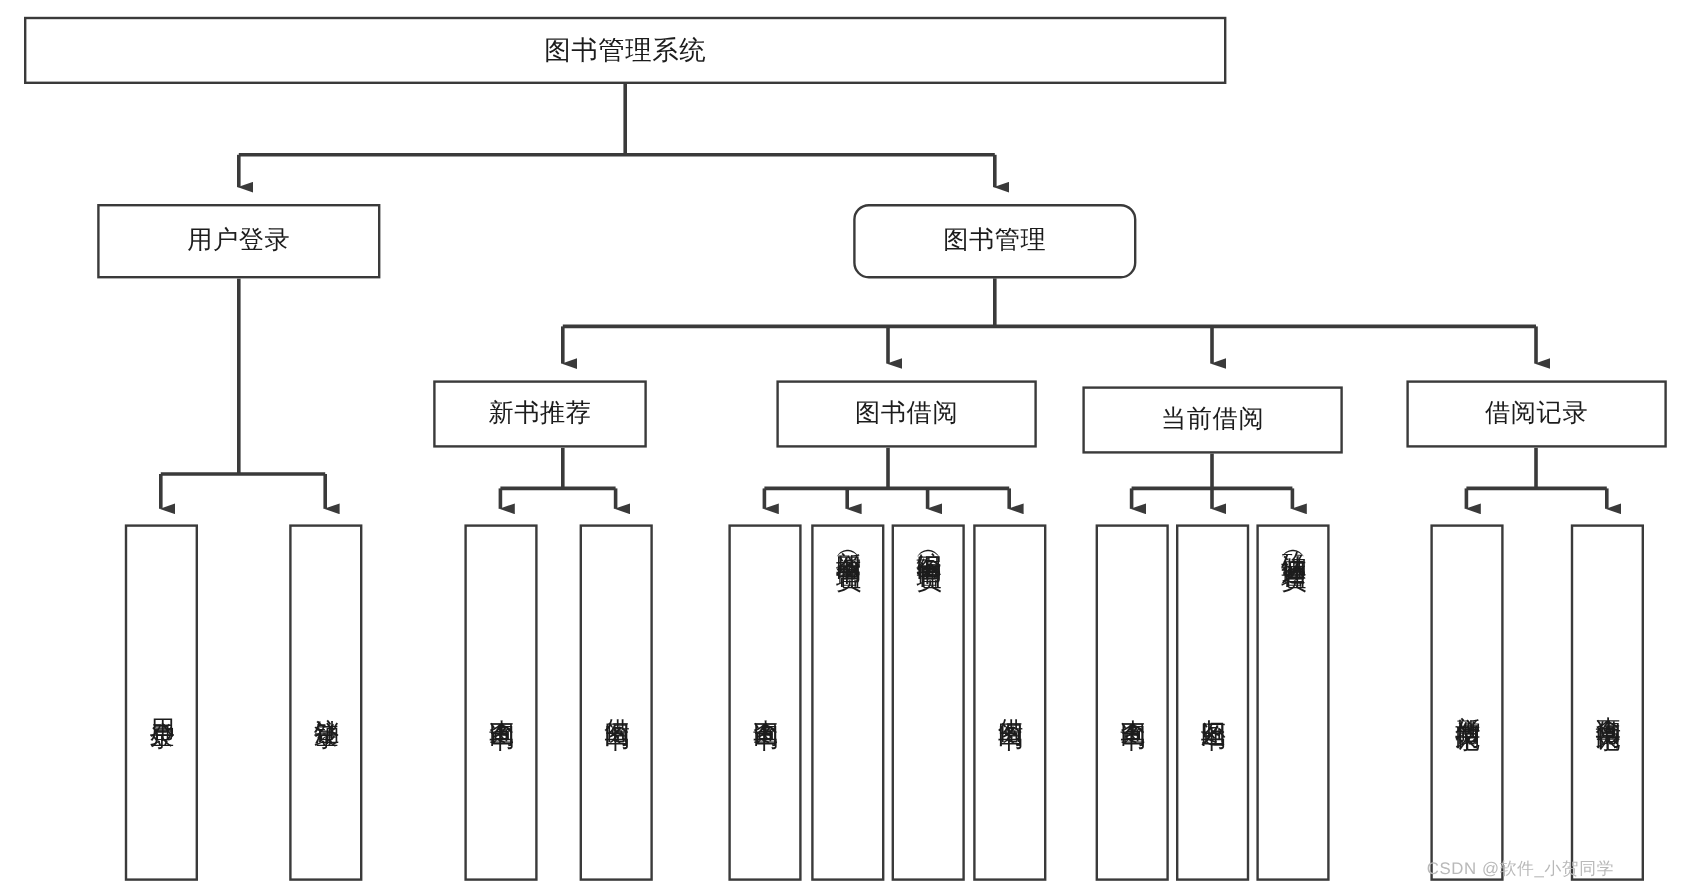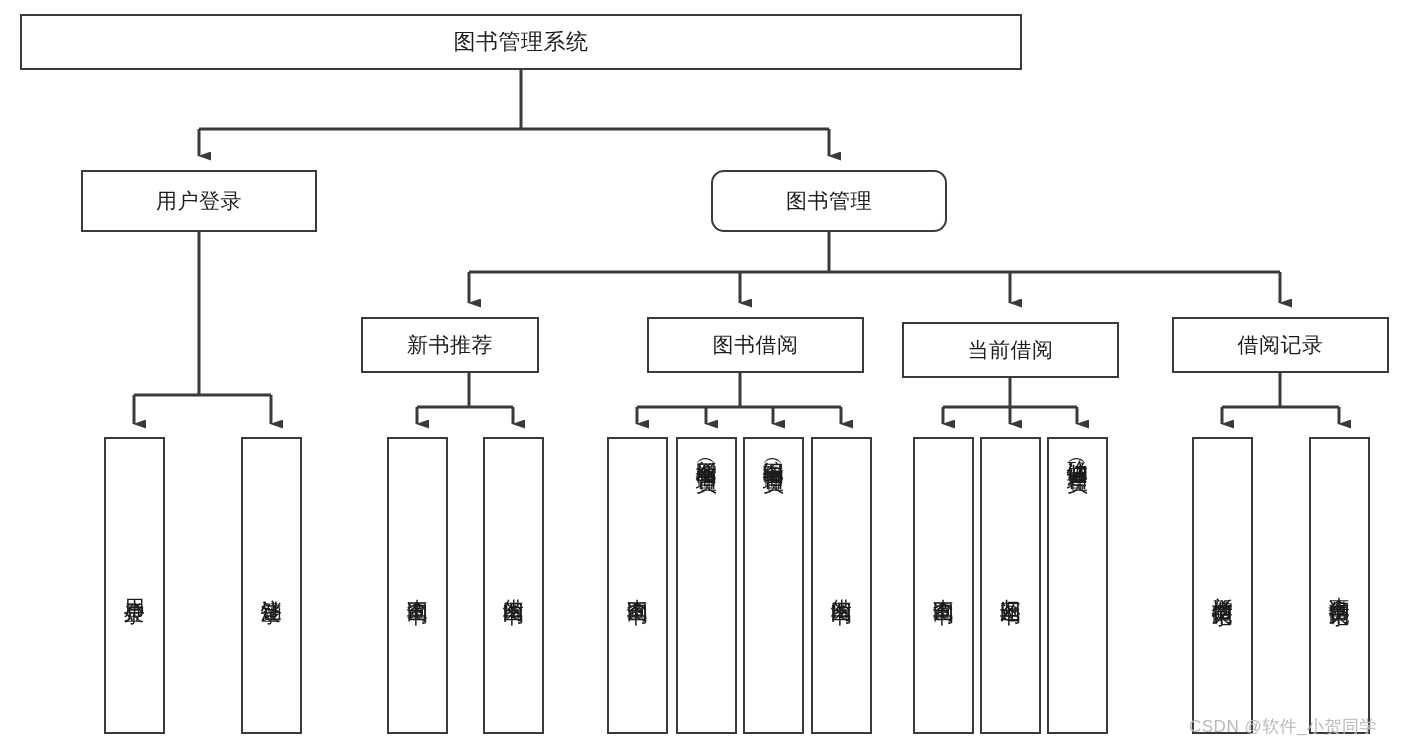--- a/index.html
+++ b/index.html
@@ -65,21 +65,21 @@
     white-space: nowrap;
   }
   .leaf.center-text {
     align-items: center;
     padding-top: 0;
   }
   #watermark {
     position: absolute;
     left: 1189px;
     top: 715px;
-    font-size: 17px;
+    font-size: 14px;
     color: #b9b9b9;
     white-space: nowrap;
     letter-spacing: 0.5px;
   }
 </style>
 </head>
 <body>
 
 <div id="canvas">
 

